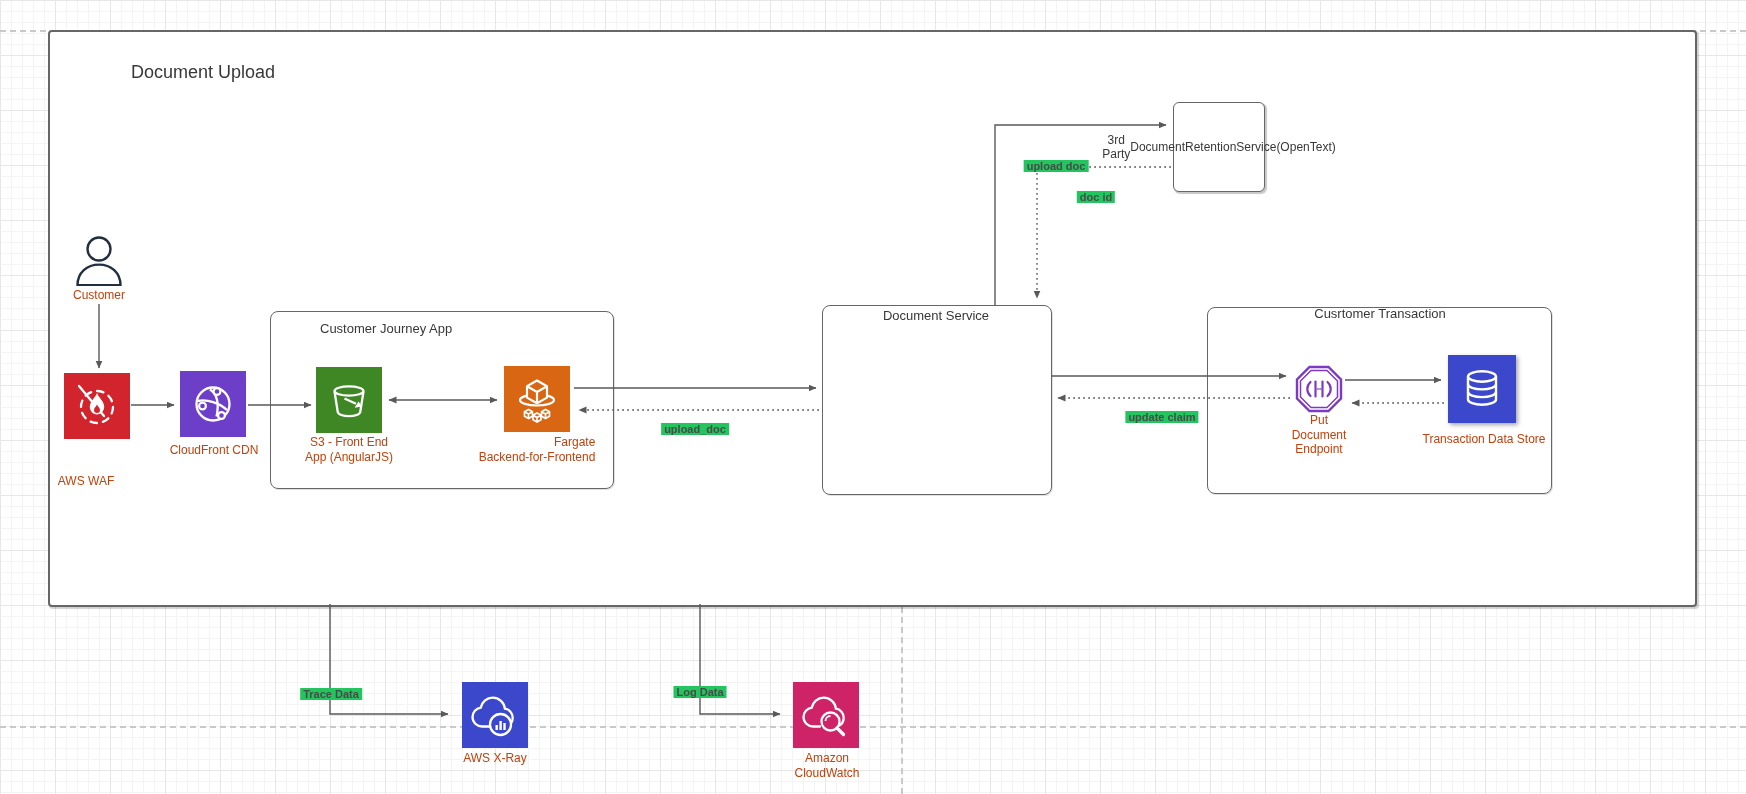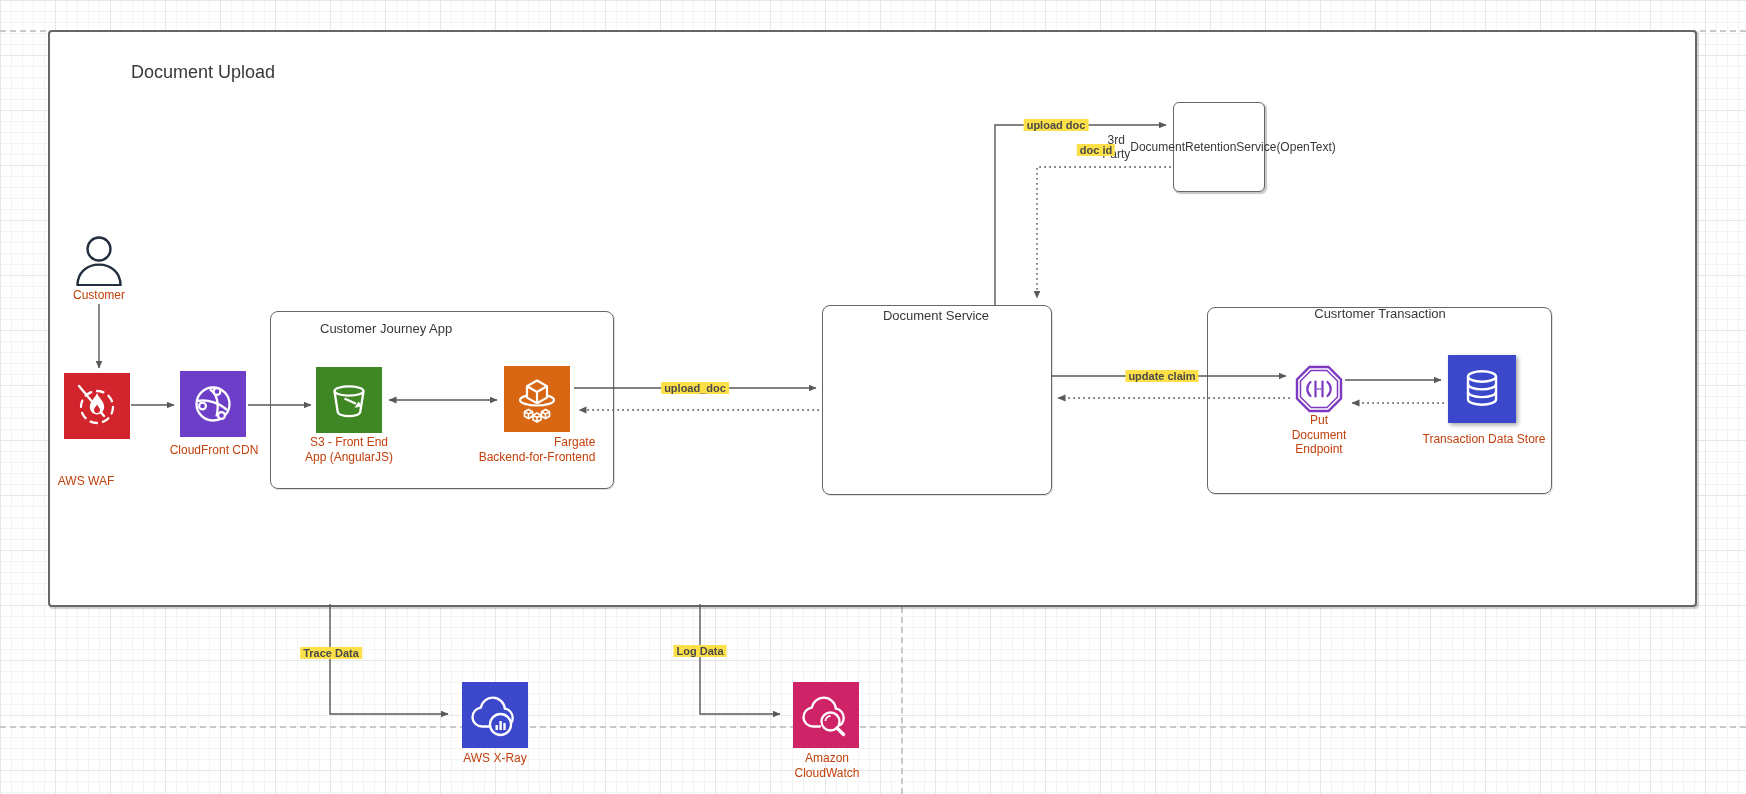--- a/index.html
+++ b/index.html
@@ -22,21 +22,21 @@
        box-shadow:1px 1px 0 rgba(0,0,0,0.12);}
   .box.third{border-width:1.5px;border-radius:6px;background:#fff;display:flex;
        align-items:center;justify-content:center;
        font-size:12px;line-height:14.5px;color:#383838;text-align:center;
        box-shadow:1.5px 1.5px 1px rgba(0,0,0,0.22);}
   .btitle{position:absolute;font-size:13px;color:#383838;white-space:nowrap;}
   .centerx{transform:translateX(-50%);}
   .nlabel{position:absolute;transform:translateX(-50%);text-align:center;font-size:12px;
           color:#c2410c;white-space:nowrap;line-height:15px;}
   .elabel{position:absolute;transform:translate(-50%,-50%);font-size:11px;font-weight:700;
-          color:#4a4a4a;background:#fde047;padding:0 3px;white-space:nowrap;}
+          color:#4a4a4a;background:#22c55e;padding:0 3px;white-space:nowrap;margin-top:41px;}
   svg.icon{position:absolute;}
   svg.edges{position:absolute;left:0;top:0;pointer-events:none;}
   .e{stroke:var(--c-line,#595959);stroke-width:1.4;fill:none;}
   .ed{stroke-dasharray:1.8 3.2;}
 </style>
 </head>
 <body>
 
 <div class="dash-h" style="left:0;top:30px;width:1746px;"></div>
 <div class="dash-h" style="left:0;top:726px;width:1746px;"></div>
@@ -198,16 +198,16 @@
 </div>
 <div class="nlabel" style="left:1484px;top:432px;">Transaction Data Store</div>
 <div class="nlabel" style="left:495px;top:751px;">AWS X-Ray</div>
 <div class="nlabel" style="left:827px;top:751px;">
   <div>Amazon</div>
   <div>CloudWatch</div>
 </div>
 
 <div class="elabel" style="left:695px;top:388px;">upload_doc</div>
 <div class="elabel" style="left:1056px;top:125px;">upload doc</div>
-<div class="elabel" style="left:1096px;top:150px;text-align:right;">doc id</div>
+<div class="elabel" style="left:1096px;top:156px;text-align:right;">doc id</div>
 <div class="elabel" style="left:1162px;top:376px;">update claim</div>
 <div class="elabel" style="left:331px;top:653px;">Trace Data</div>
 <div class="elabel" style="left:700px;top:651px;">Log Data</div>
 
 </body></html>

